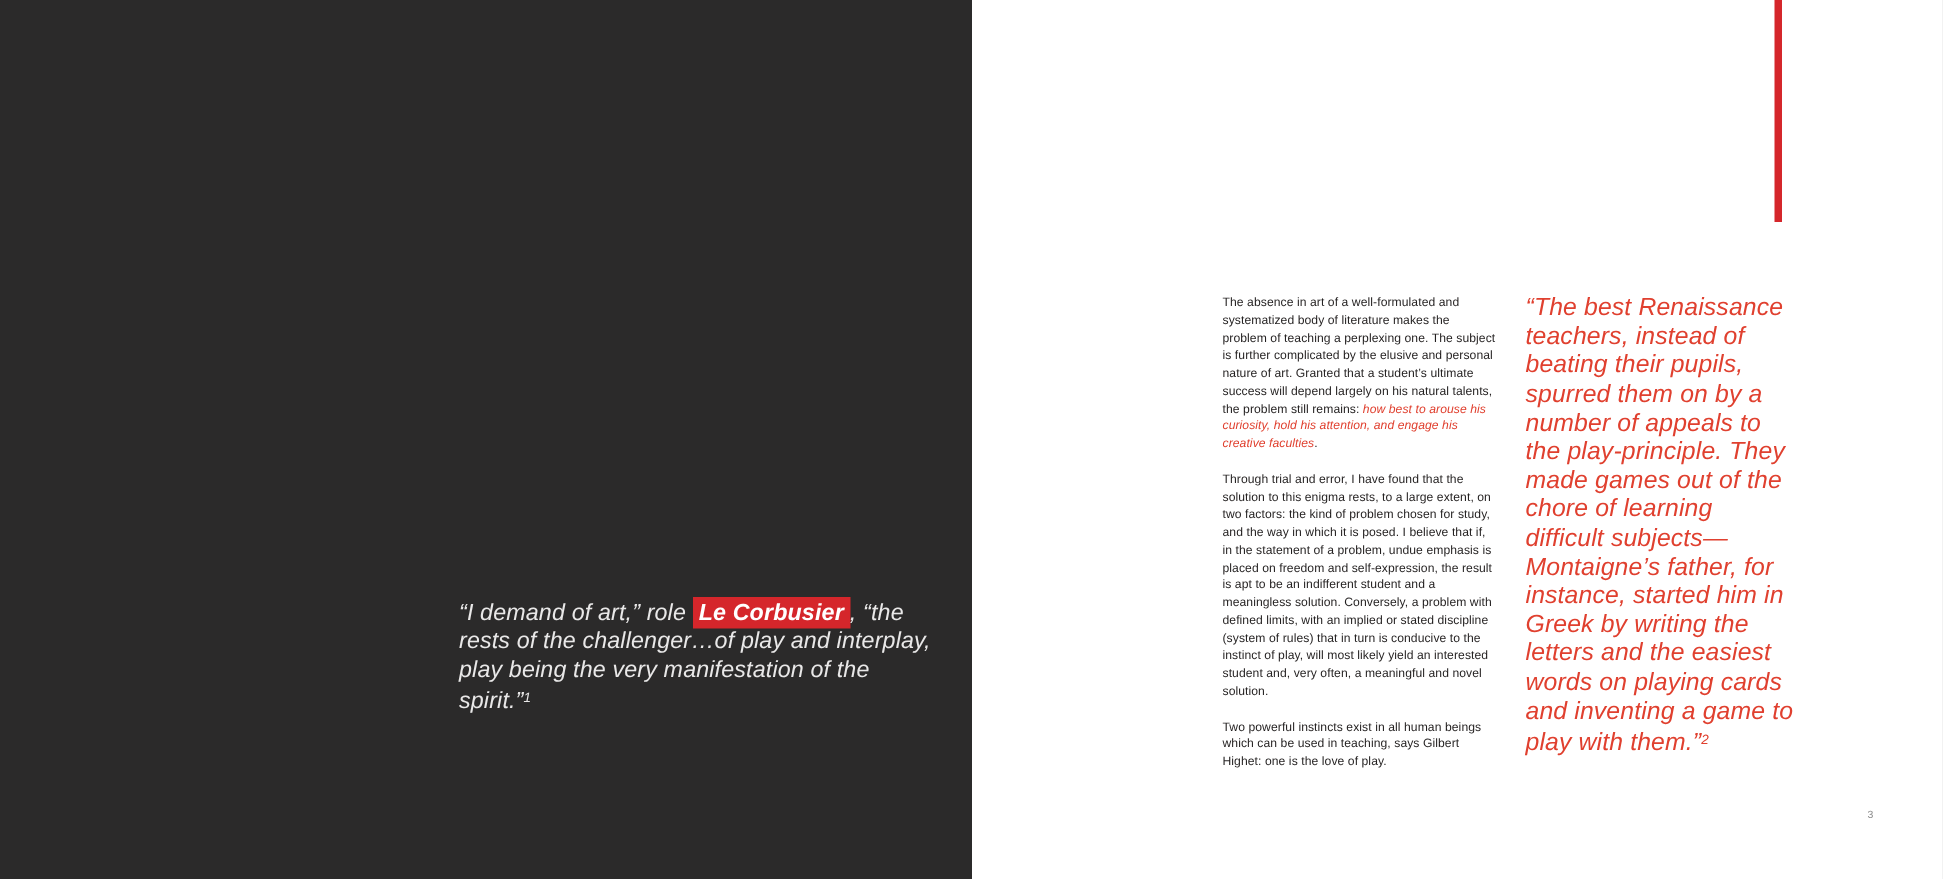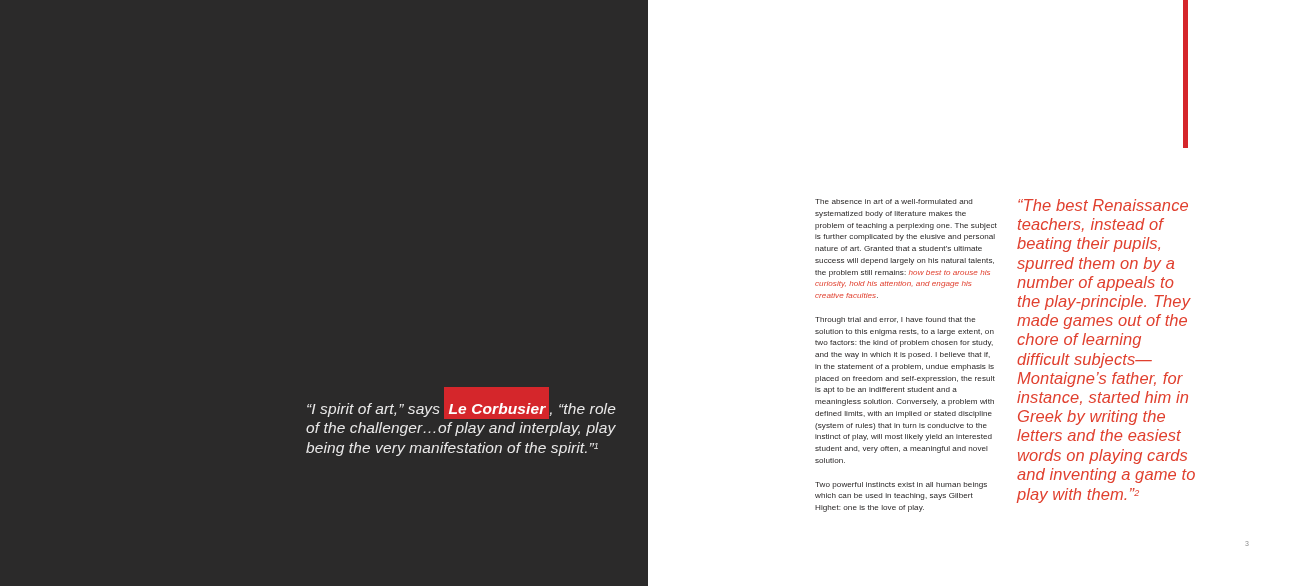--- a/index.html
+++ b/index.html
@@ -38,21 +38,21 @@
     font-size: 15.5px;
     line-height: 19px;
     color: #e9e8e8;
     letter-spacing: 0.1px;
   }
   .namehl {
     background: #d5262b;
     color: #ffffff;
     font-weight: bold;
     font-style: italic;
-    padding: 13px 4px 2px 4px;
+    padding: 2px 4px 2px 4px;
   }
   sup.fn {
     font-size: 9px;
     vertical-align: 0.45em;
     font-style: italic;
   }
 
   
   #right-page {
     position: absolute;
@@ -119,21 +119,21 @@
     color: #8d8d8d;
   }
 </style>
 </head>
 <body>
 
 <div id="spread">
 
   <div id="left-page">
     <div id="left-quote">
-      <span>“I spirit of art,” says </span><span class="namehl">Le Corbusier</span><span>, “the role of the challenger…of play and interplay, play being the very manifestation of the spirit.”</span><sup class="fn">1</sup>
+      <span>“I demand of art,” role </span><span class="namehl">Le Corbusier</span><span>, “the rests of the challenger…of play and interplay, play being the very manifestation of the spirit.”</span><sup class="fn">1</sup>
     </div>
   </div>
 
   <div id="right-page"></div>
 
   <div id="accent-bar"></div>
 
   <div id="body-column">
     <p><span>The absence in art of a well-formulated and systematized body of literature makes the problem of teaching a perplexing one. The subject is further complicated by the elusive and personal nature of art. Granted that a student’s ultimate success will depend largely on his natural talents, the problem still remains: </span><span class="redital">how best to arouse his curiosity, hold his attention, and engage his creative faculties</span><span>.</span></p>
     <p>Through trial and error, I have found that the solution to this enigma rests, to a large extent, on two factors: the kind of problem chosen for study, and the way in which it is posed. I believe that if, in the statement of a problem, undue emphasis is placed on freedom and self-expression, the result is apt to be an indifferent student and a meaningless solution. Conversely, a problem with defined limits, with an implied or stated discipline (system of rules) that in turn is conducive to the instinct of play, will most likely yield an interested student and, very often, a meaningful and novel solution.</p>

